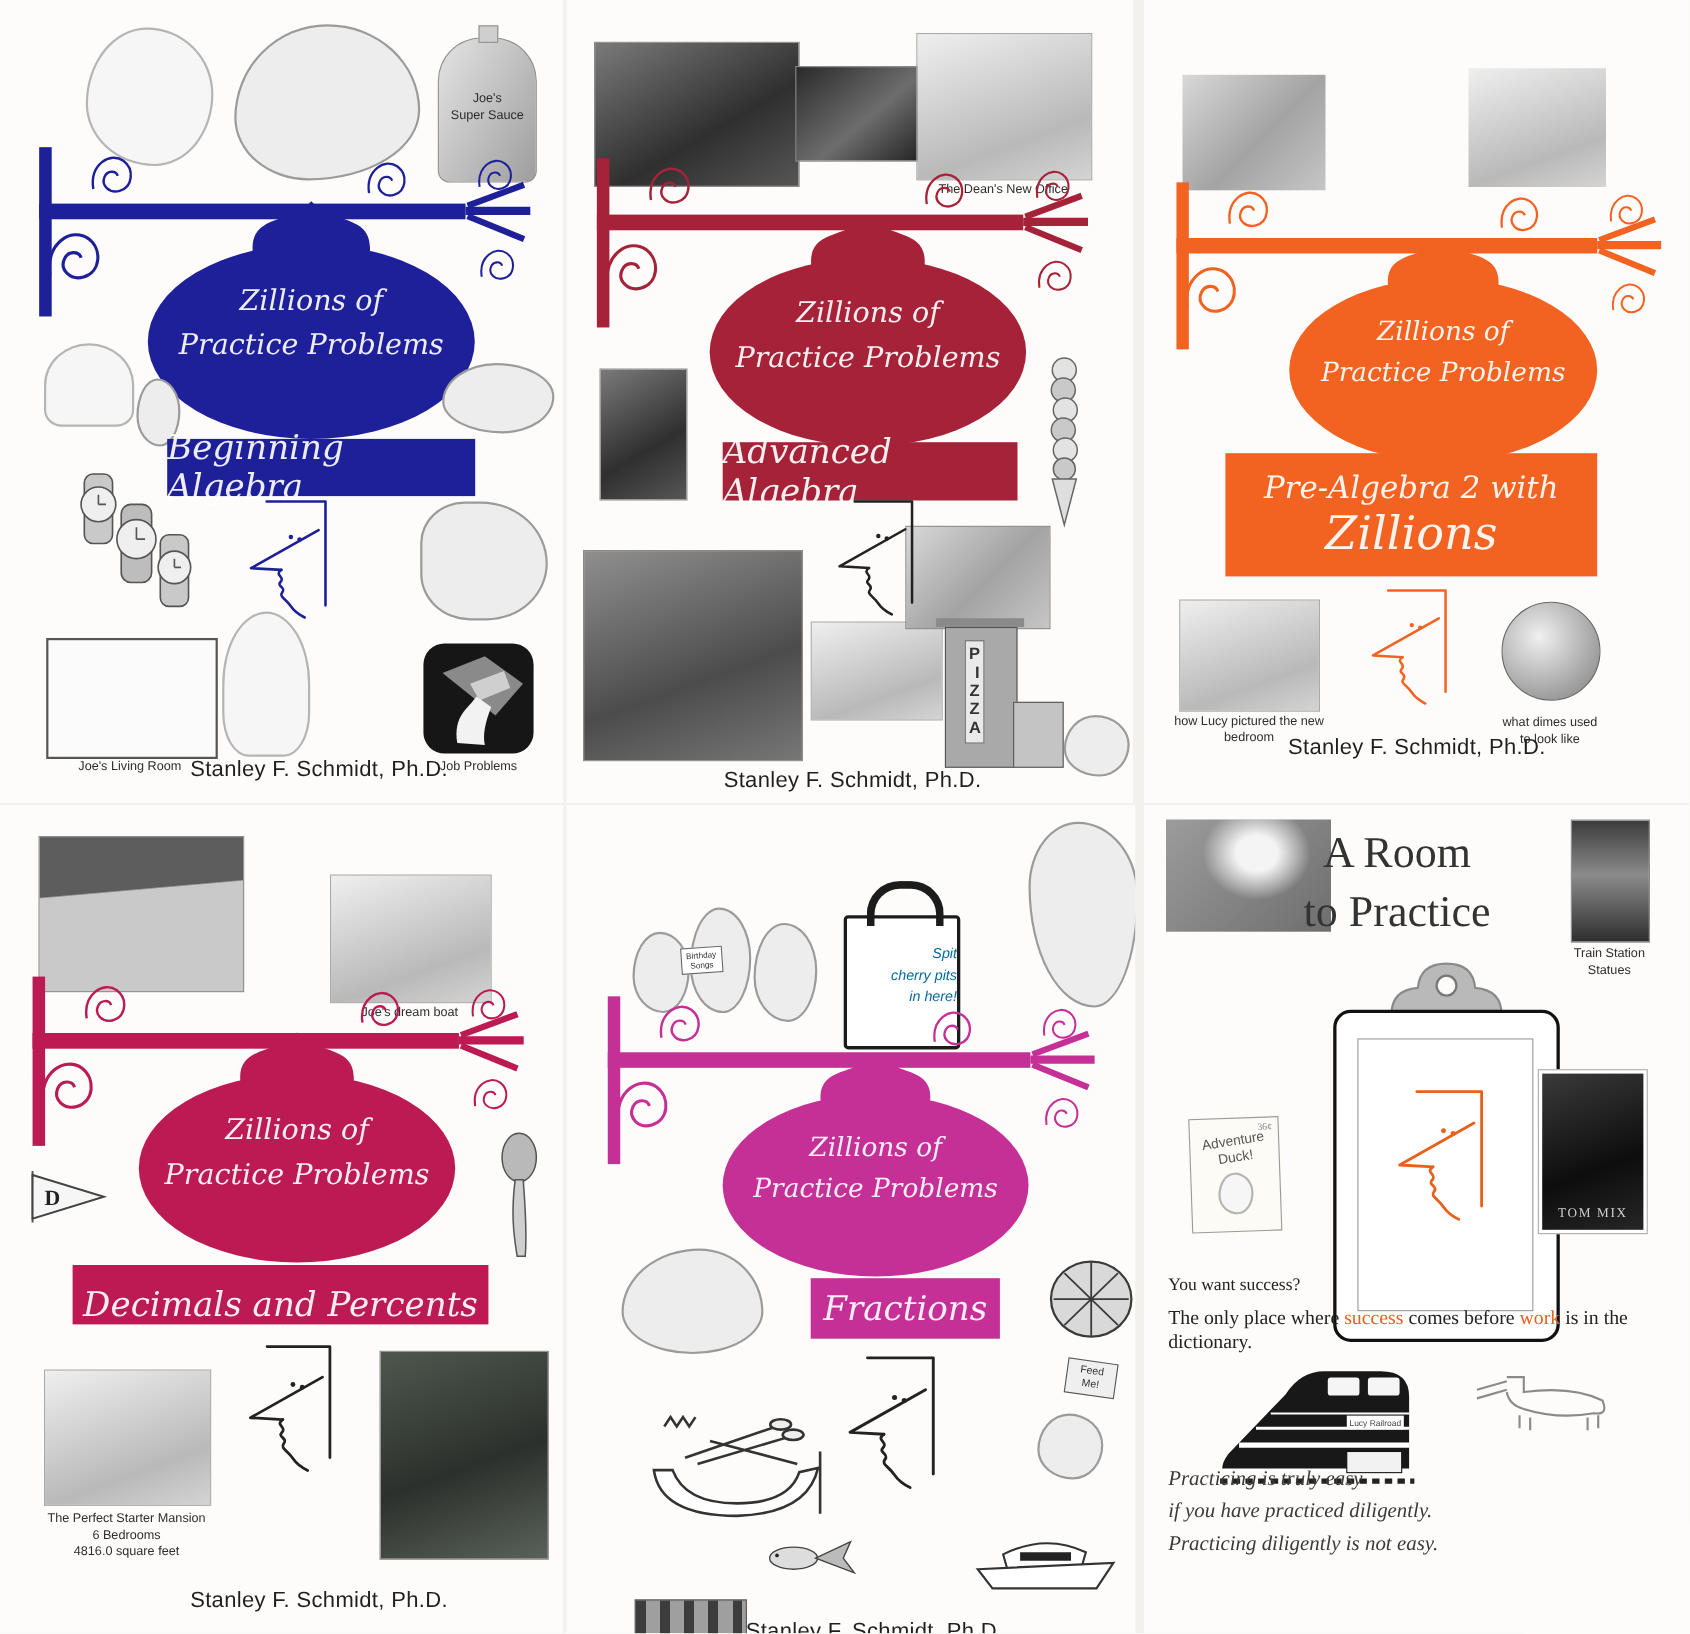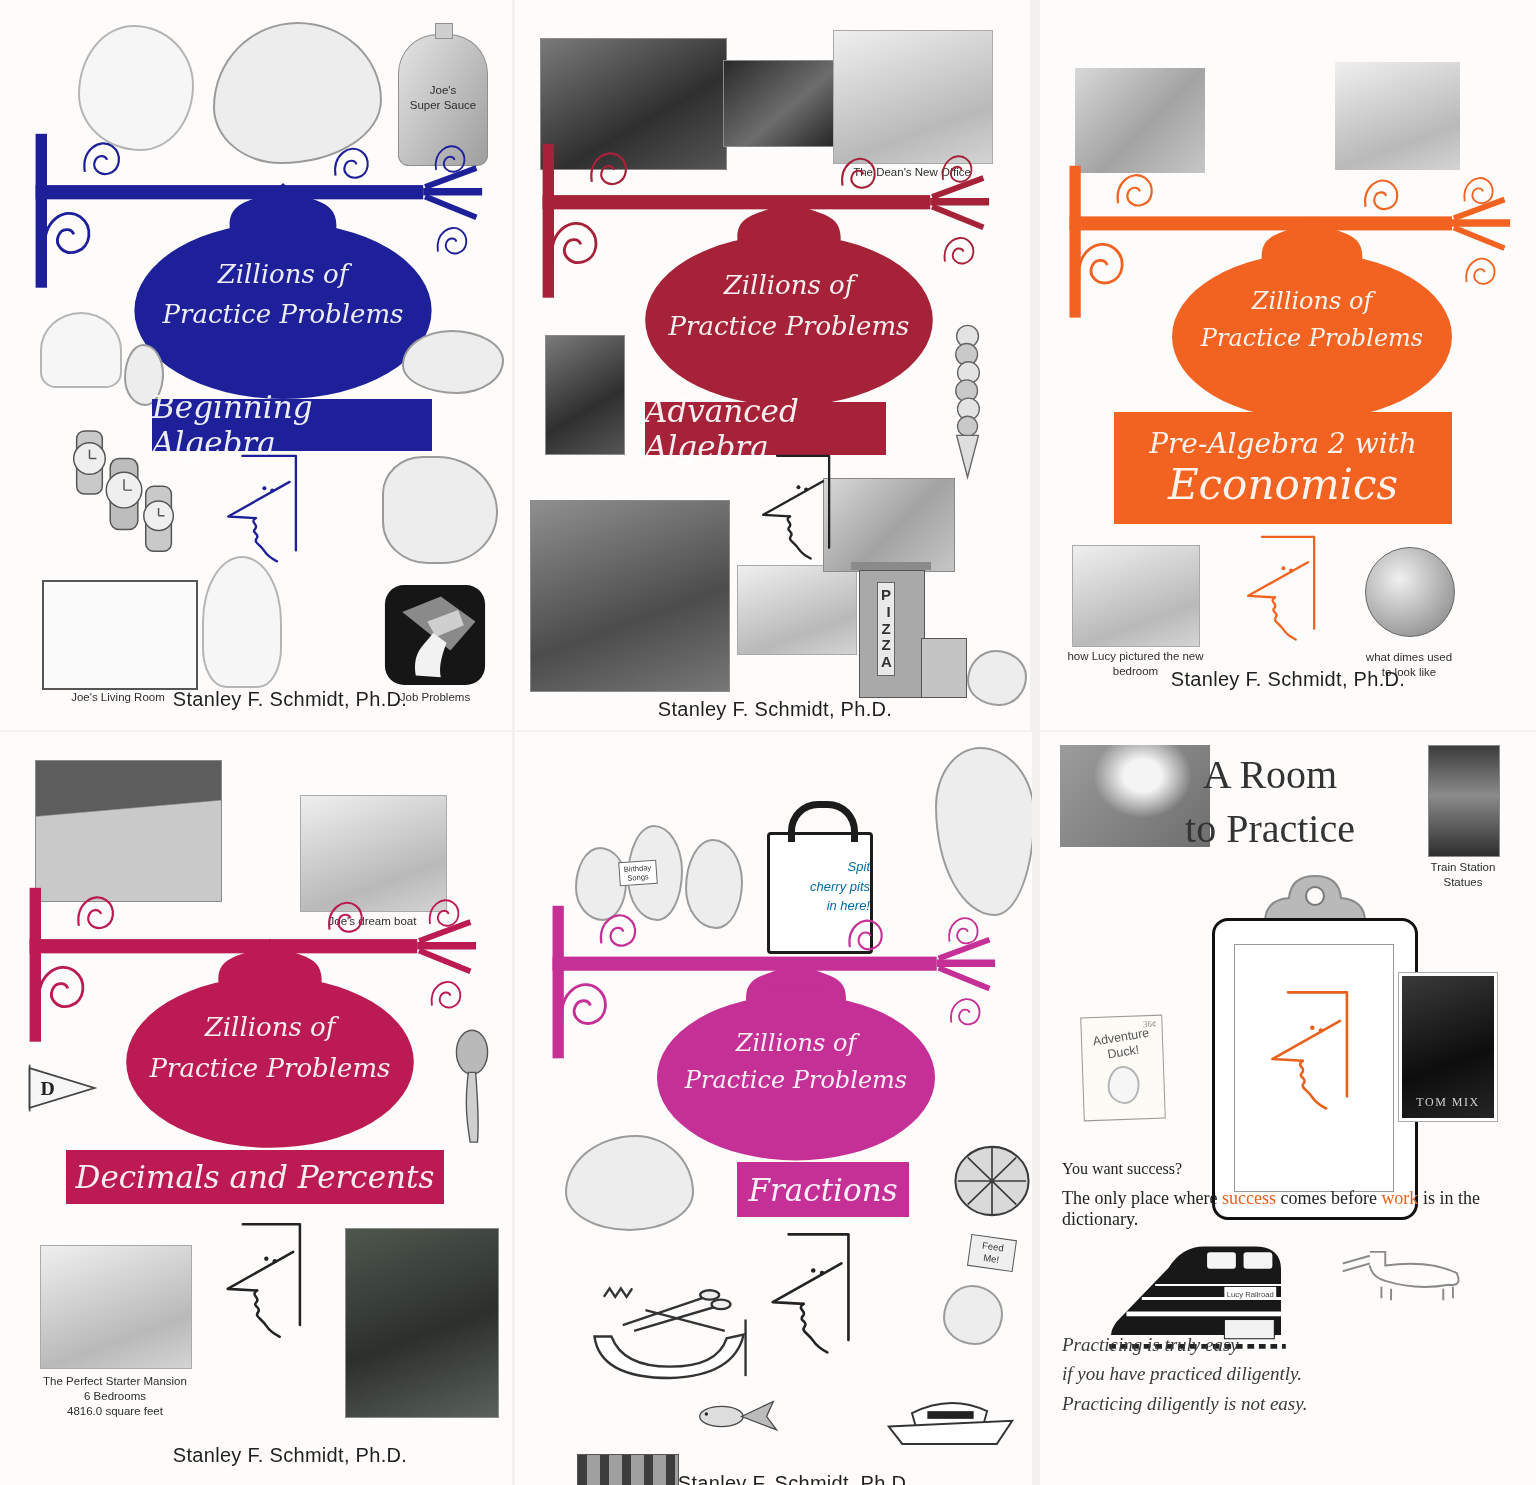--- a/index.html
+++ b/index.html
@@ -160,21 +160,21 @@
         <circle cx="27" cy="13" r="12" fill="#e3e3e3"></circle>
           <circle cx="26" cy="33" r="12" fill="#c9c9c9"></circle>
         <circle cx="28" cy="53" r="12" fill="#e3e3e3"></circle>
           <circle cx="26" cy="73" r="12" fill="#c9c9c9"></circle>
         <circle cx="28" cy="93" r="12" fill="#e3e3e3"></circle>
           <circle cx="27" cy="112" r="11" fill="#c9c9c9"></circle>
         <polygon points="15,122 39,122 27,168" fill="#dedede"></polygon>
       </g>
     </svg>
 
-    <div class="banner" style="left:130px;top:402px;width:241px;height:53px;">
+    <div class="banner" style="left:142px;top:402px;width:268px;height:53px;">
       <div class="script">Advanced Algebra</div>
     </div>
 
     <div class="abs photo" style="left:15px;top:500px;width:198px;height:190px;background:linear-gradient(160deg,#8f8f8f,#4c4c4c 60%,#777);"></div>
     <div class="abs photo light" style="left:222px;top:565px;width:118px;height:88px;"></div>
     <div class="abs photo" style="left:308px;top:478px;width:130px;height:92px;"></div>
     <svg class="fred abs" viewBox="0 0 120 150" style="left:230px;top:452px;width:110px;height:115px;color:#222;">
         <use href="#fredg"></use>
       </svg>
 
@@ -202,21 +202,21 @@
           </svg>
         <div class="plate-text">
           <div class="script" style="font-size:24px;">Zillions of</div>
           <div class="script" style="font-size:24px;">Practice Problems</div>
         </div>
       </div>
     </div>
 
     <div class="banner" style="left:74px;top:412px;width:338px;height:112px;">
       <div class="script" style="font-size:28px;">Pre-Algebra 2 with</div>
-      <div class="script" style="font-size:42px;">Economics</div>
+      <div class="script" style="font-size:42px;">Zillions</div>
     </div>
 
     <div class="abs photo light" style="left:32px;top:545px;width:126px;height:100px;"></div>
     <div class="cap pre abs" style="left:18px;top:649px;width:155px;">how Lucy pictured the new
 bedroom</div>
     <svg class="fred abs" viewBox="0 0 120 150" style="left:190px;top:533px;width:110px;height:115px;color:var(--accent);">
         <use href="#fredg"></use>
       </svg>
     <div class="abs" style="left:325px;top:547px;width:88px;height:88px;border-radius:50%;border:1px solid #666;background:radial-gradient(circle at 38% 35%,#f0f0f0,#a8a8a8 62%,#7c7c7c);"></div>
     <div class="cap pre abs" style="left:310px;top:650px;width:118px;">what dimes used
@@ -247,21 +247,21 @@
     <svg class="abs" viewBox="0 0 80 56" style="left:26px;top:330px;width:72px;height:52px;">
       <line x1="4" y1="2" x2="4" y2="54" stroke="#555" stroke-width="2"></line>
       <polygon points="4,6 76,28 4,50" fill="#f6f6f6" stroke="#444" stroke-width="2"></polygon>
       <text x="16" y="36" font-size="22" font-family="Liberation Serif, serif" font-weight="bold" fill="#222">D</text>
     </svg>
     <svg class="abs" viewBox="0 0 48 130" style="left:450px;top:295px;width:44px;height:122px;">
       <ellipse cx="24" cy="26" rx="17" ry="24" fill="#b9b9b9" stroke="#555" stroke-width="1.5"></ellipse>
       <path d="M20 48 C16 80 18 100 22 124 L30 124 C32 98 30 78 28 48 Z" fill="#cfcfcf" stroke="#555" stroke-width="1.5"></path>
     </svg>
 
-    <div class="banner" style="left:66px;top:418px;width:378px;height:54px;">
+    <div class="banner" style="left:66px;top:418px;width:378px;height:54px;justify-content:flex-end;">
       <div class="script">Decimals and Percents</div>
     </div>
 
     <svg class="fred abs" viewBox="0 0 120 150" style="left:208px;top:488px;width:120px;height:126px;color:#222;">
         <use href="#fredg"></use>
       </svg>
     <div class="abs photo light" style="left:40px;top:513px;width:150px;height:122px;"></div>
     <div class="cap pre abs" style="left:20px;top:642px;width:190px;">The Perfect Starter Mansion
 6 Bedrooms
 4816.0 square feet</div>

